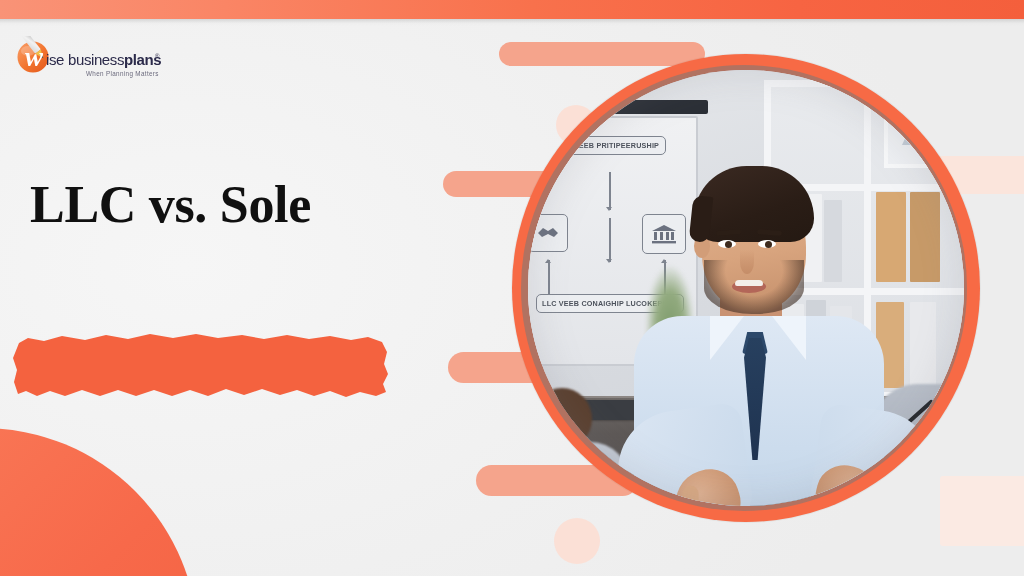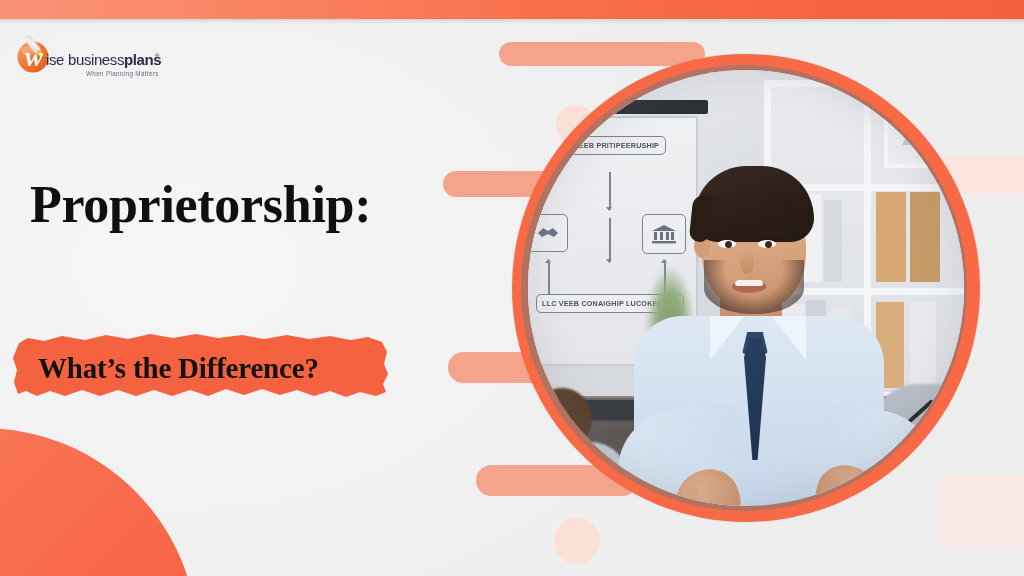--- a/index.html
+++ b/index.html
@@ -426,32 +426,31 @@
       <text x="13" y="30" font-family="Liberation Serif, serif" font-style="italic" font-weight="700" font-size="27" fill="#ffffff">w</text>
       <text x="34" y="29" font-family="Liberation Sans, sans-serif" font-weight="400" font-size="15" fill="#2b2a4a" letter-spacing="-.4">ise</text>
       <text x="56" y="29" font-family="Liberation Sans, sans-serif" font-weight="400" font-size="15" fill="#2b2a4a" letter-spacing="-.4">business</text>
       <text x="112" y="29" font-family="Liberation Sans, sans-serif" font-weight="700" font-size="15" fill="#2b2a4a" letter-spacing="-.4">plans</text>
       <text x="143" y="22" font-family="Liberation Sans, sans-serif" font-size="6" fill="#2b2a4a">®</text>
       <text x="74" y="40" font-family="Liberation Sans, sans-serif" font-size="6.3" fill="#6c6b7e" letter-spacing=".35">When Planning Matters</text>
     </svg>
   </div>
 
   <div class="headline">
-    <span class="l2">Proprietorship:</span>
+    <span class="l1">LLC vs. Sole</span>
   </div>
 
   <div class="subtitle-wrap">
     <svg class="brush" viewBox="0 0 394 80" preserveAspectRatio="none">
       <path fill="#f4623f" d="M9,13 L18,8 L34,11 L52,6 L75,10 L96,5 L118,9 L140,4 L163,8 L186,4
         L208,8 L232,5 L254,9 L277,5 L299,9 L320,6 L341,10 L358,7 L372,12 L377,22 L374,34 L378,44
         L373,54 L376,62 L366,66 L350,62 L336,67 L320,61 L304,66 L287,60 L270,65 L252,59 L234,65
         L216,59 L198,66 L180,60 L162,66 L144,60 L126,66 L108,60 L90,66 L72,60 L55,66 L40,61
         L27,66 L16,61 L8,64 L4,52 L7,40 L3,28 Z"></path>
     </svg>
-    <div class="subtitle-text">What’s the Difference?</div>
   </div>
 
   <div class="photo-ring"></div>
   <div class="photo-clip">
     <div class="scene">
       <div class="wall"></div>
       <div class="window-light"></div>
 
       <div class="shelf">
         <div class="sh-line" style="top:0"></div>

